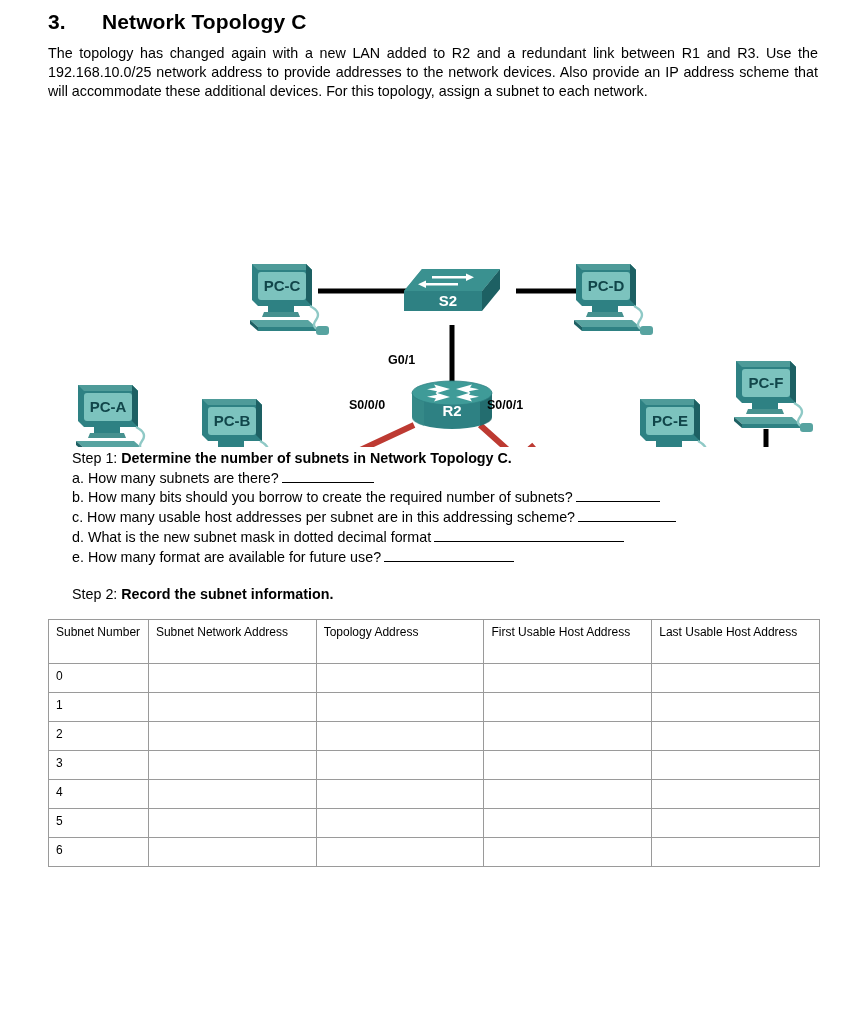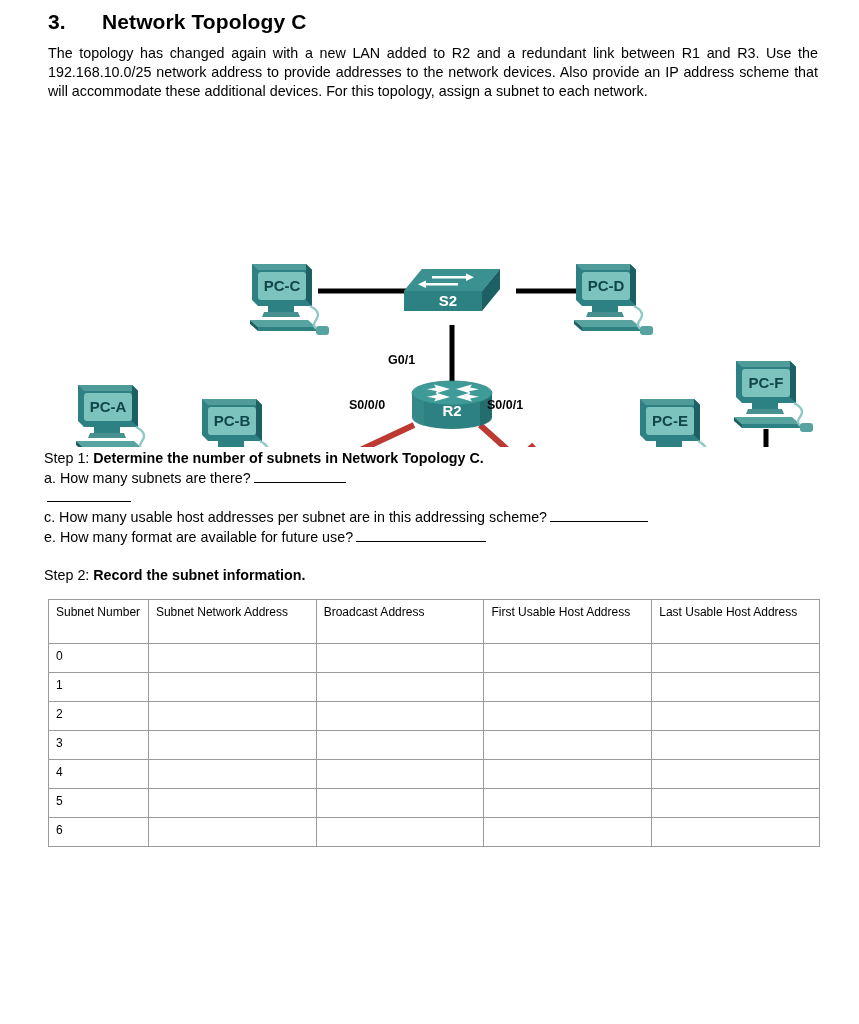--- a/index.html
+++ b/index.html
@@ -66,21 +66,21 @@
   }
   .if-label {
     font-family: "Liberation Sans", sans-serif;
     font-weight: bold;
     fill: #000000;
     font-size: 12.5px;
   }
 
   
   .steps {
-    margin: 2px 48px 0 44px;
+    margin: 2px 48px 0 72px;
     width: 772px;
     font-size: 14.3px;
     line-height: 1.38;
   }
   .step-head { margin-bottom: 0px; }
   .step-head .lead { font-weight: normal; }
   .step-head .bold { font-weight: bold; }
   .qline { white-space: nowrap; }
   .blank {
     display: inline-block;
@@ -307,24 +307,27 @@
 
   <div class="steps">
     <div class="step-head">
       <span class="lead">Step 1: </span><span class="bold">Determine the number of subnets in Network Topology C.</span>
     </div>
 
     <div class="qline">
       <span>a. How many subnets are there?</span><span class="blank b-sm"></span>
     </div>
     <div class="qline">
-      <span class="blank b-md"></span>
+      <span>b. How many bits should you borrow to create the required number of subnets?</span><span class="blank b-md"></span>
     </div>
     <div class="qline">
       <span>c. How many usable host addresses per subnet are in this addressing scheme?</span><span class="blank b-lg"></span>
+    </div>
+    <div class="qline">
+      <span>d. What is the new subnet mask in dotted decimal format</span><span class="blank b-xl"></span>
     </div>
     <div class="qline">
       <span>e. How many format are available for future use?</span><span class="blank b-ml"></span>
     </div>
 
     <div class="step-head step2">
       <span class="lead">Step 2: </span><span class="bold">Record the subnet information.</span>
     </div>
 
   </div>
@@ -334,21 +337,21 @@
       <col class="c0">
         <col class="c1">
         <col class="c2">
         <col class="c3">
         <col class="c4">
     </colgroup>
     <thead>
       <tr>
         <th>Subnet Number</th>
         <th>Subnet Network Address</th>
-        <th>Broadcast Address</th>
+        <th>Topology Address</th>
         <th>First Usable Host Address</th>
         <th>Last Usable Host Address</th>
       </tr>
     </thead>
     <tbody>
       <tr>
         <td>0</td>
         <td></td>
         <td></td>
         <td></td>

